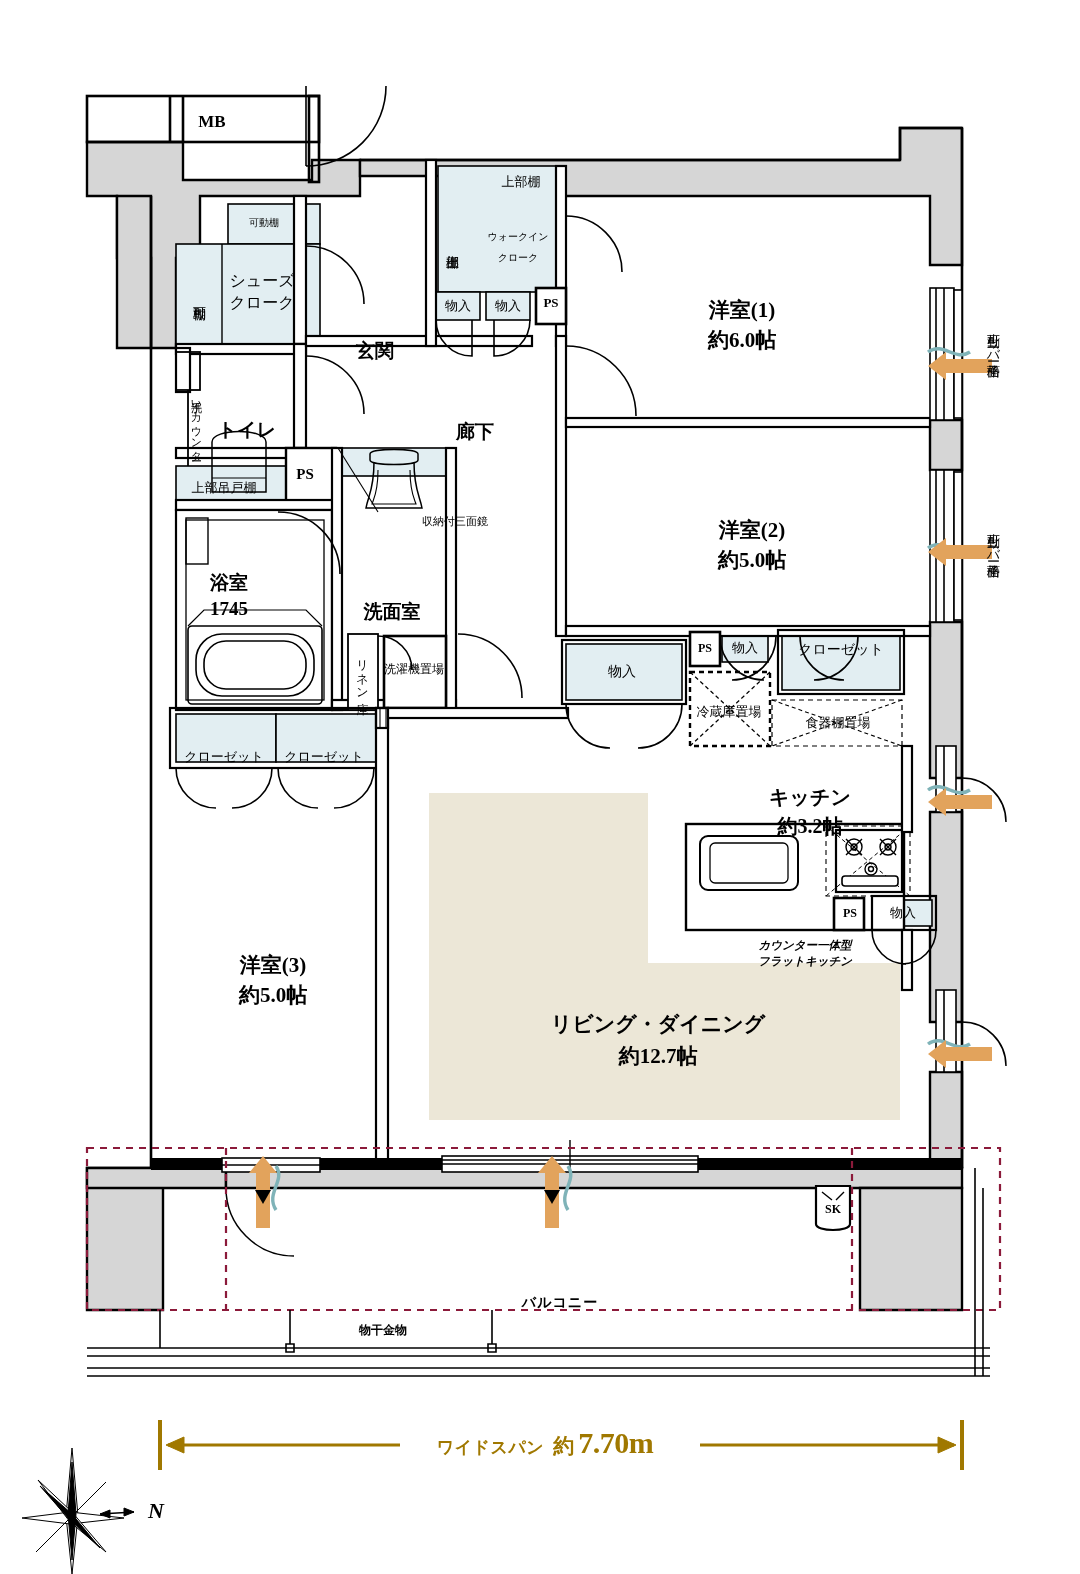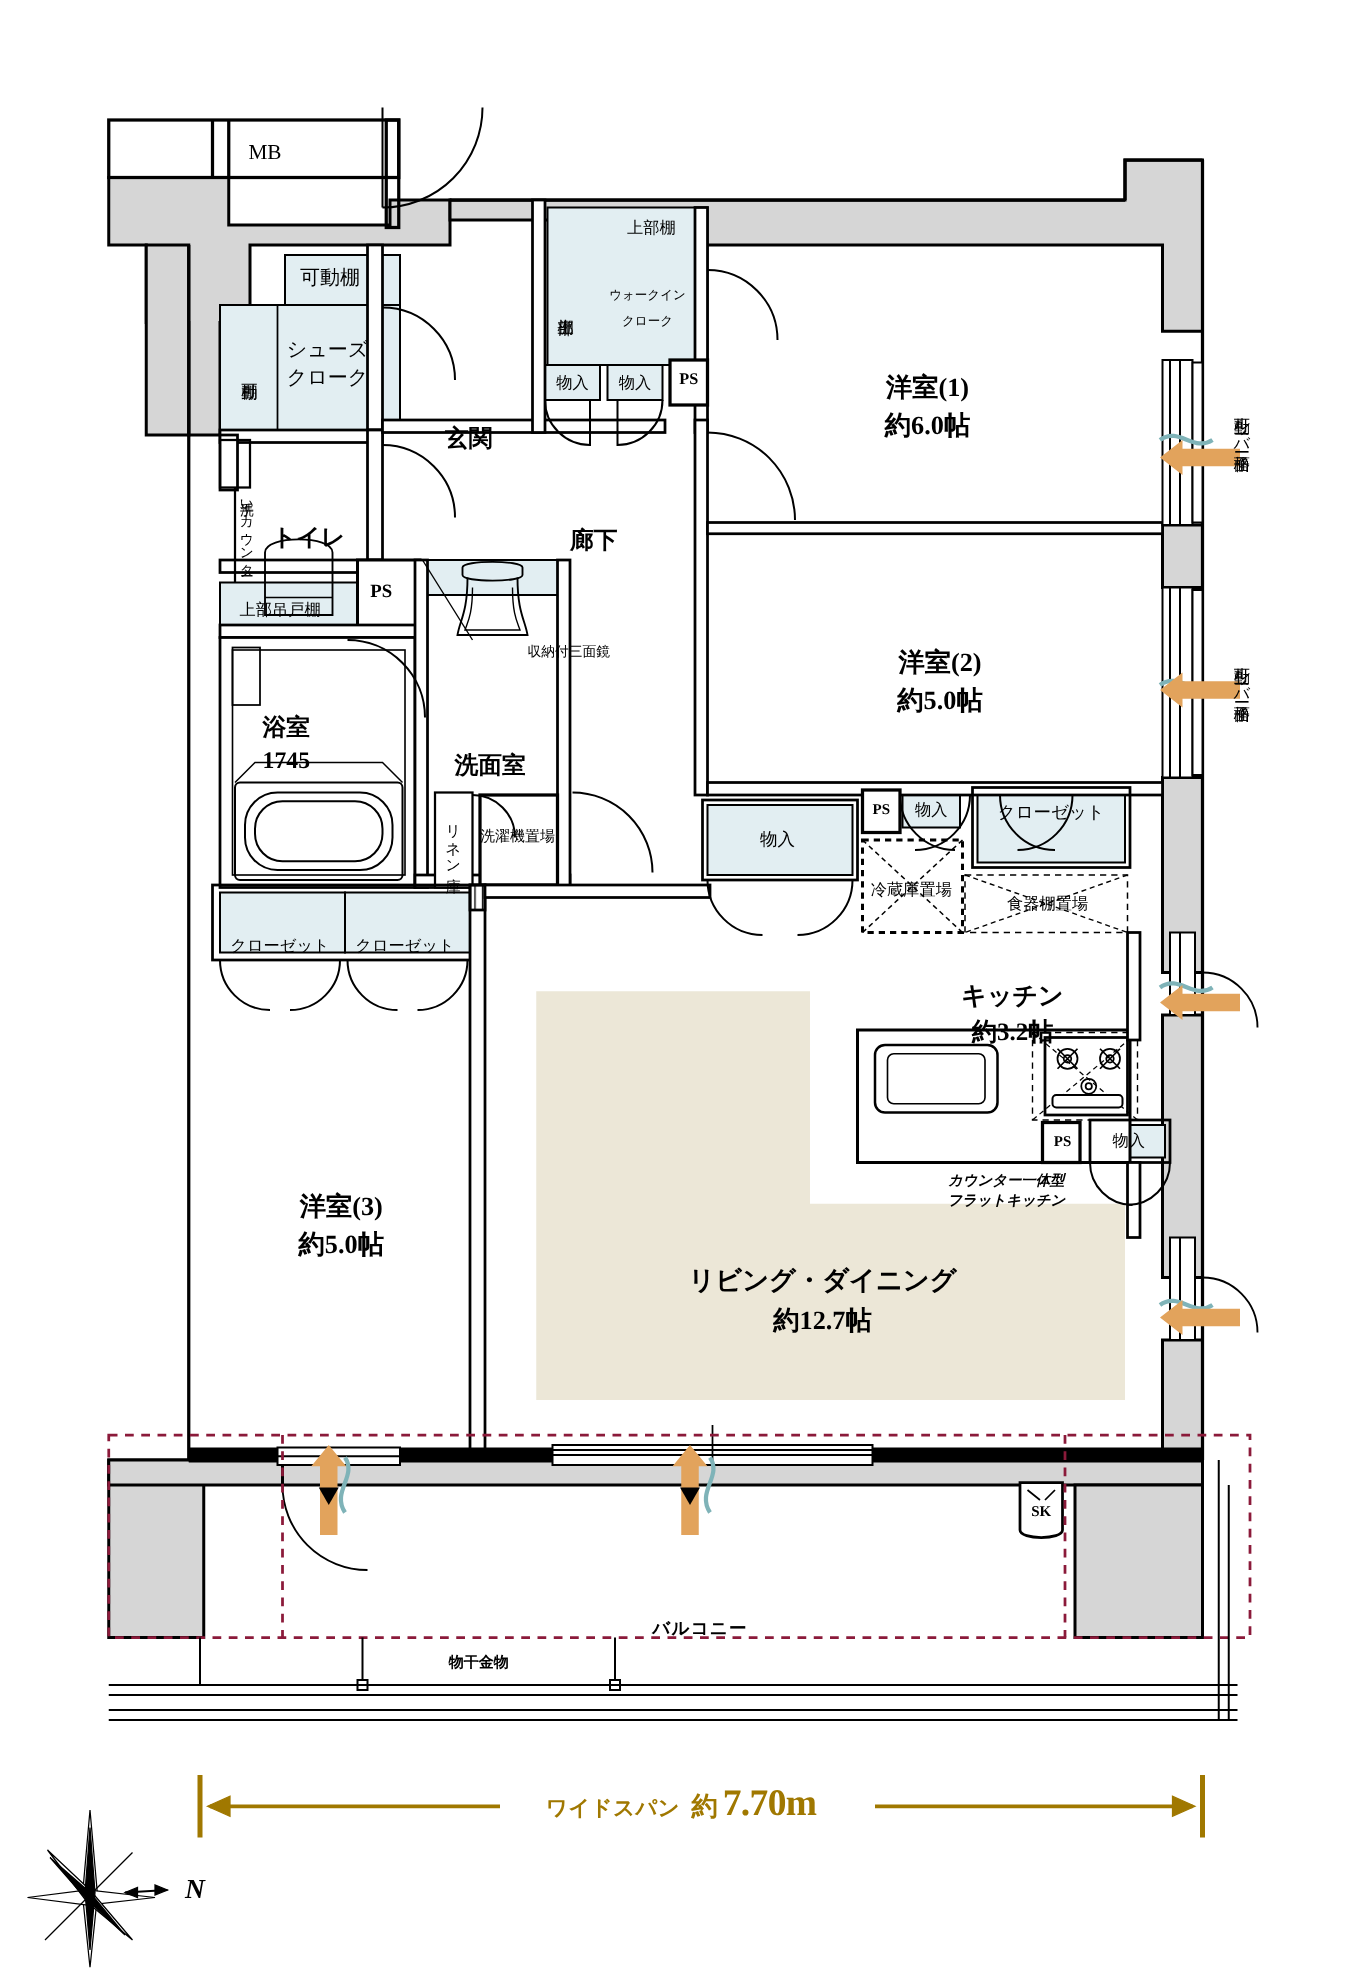--- a/index.html
+++ b/index.html
@@ -349,22 +349,22 @@
     <span>浴室</span><br><span>1745</span>
   </div>
   <div class="lbl ctr room-name" style="left:392px;top:572px;font-size:19px;">洗面室</div>
   <div class="lbl ctr room-name" style="left:247px;top:390px;font-size:19px;">トイレ</div>
   <div class="lbl ctr room-name" style="left:375px;top:311px;font-size:19px;">玄関</div>
   <div class="lbl ctr room-name" style="left:475px;top:392px;font-size:19px;">廊下</div>
   <div class="lbl ctr room-name" style="left:560px;top:1263px;font-size:14px;letter-spacing:1px;">バルコニー</div>
 </div>
 
 <div>
-  <div class="lbl ctr" style="left:212px;top:122px;font-size:17px;font-weight:400;text-align:center;">MB</div>
-  <div class="lbl ctr" style="left:264px;top:223px;font-size:16px;">可動棚</div>
+  <div class="lbl ctr" style="left:212px;top:122px;font-size:17px;font-weight:700;text-align:center;">MB</div>
+  <div class="lbl ctr" style="left:264px;top:223px;font-size:10px;">可動棚</div>
   <div class="lbl ctr vert" style="left:199px;top:297px;font-size:13px;">可動棚</div>
   <div class="lbl ctr" style="left:262px;top:292px;font-size:16px;line-height:22px;">シューズ<br>クローク</div>
   <div class="lbl ctr" style="left:521px;top:182px;font-size:13px;">上部棚</div>
   <div class="lbl ctr vert" style="left:452px;top:245px;font-size:13px;">上部棚</div>
   <div class="lbl ctr" style="left:518px;top:247px;font-size:10px;line-height:21px;">ウォークイン<br>クローク</div>
   <div class="lbl ctr" style="left:458px;top:306px;font-size:13px;">物入</div>
   <div class="lbl ctr" style="left:508px;top:306px;font-size:13px;">物入</div>
   <div class="lbl ctr" style="left:551px;top:303px;font-size:13px;font-weight:700;">PS</div>
   <div class="lbl ctr" style="left:305px;top:474px;font-size:15px;font-weight:700;">PS</div>
   <div class="lbl ctr vert" style="left:196px;top:424px;font-size:11px;">手洗いカウンター</div>

